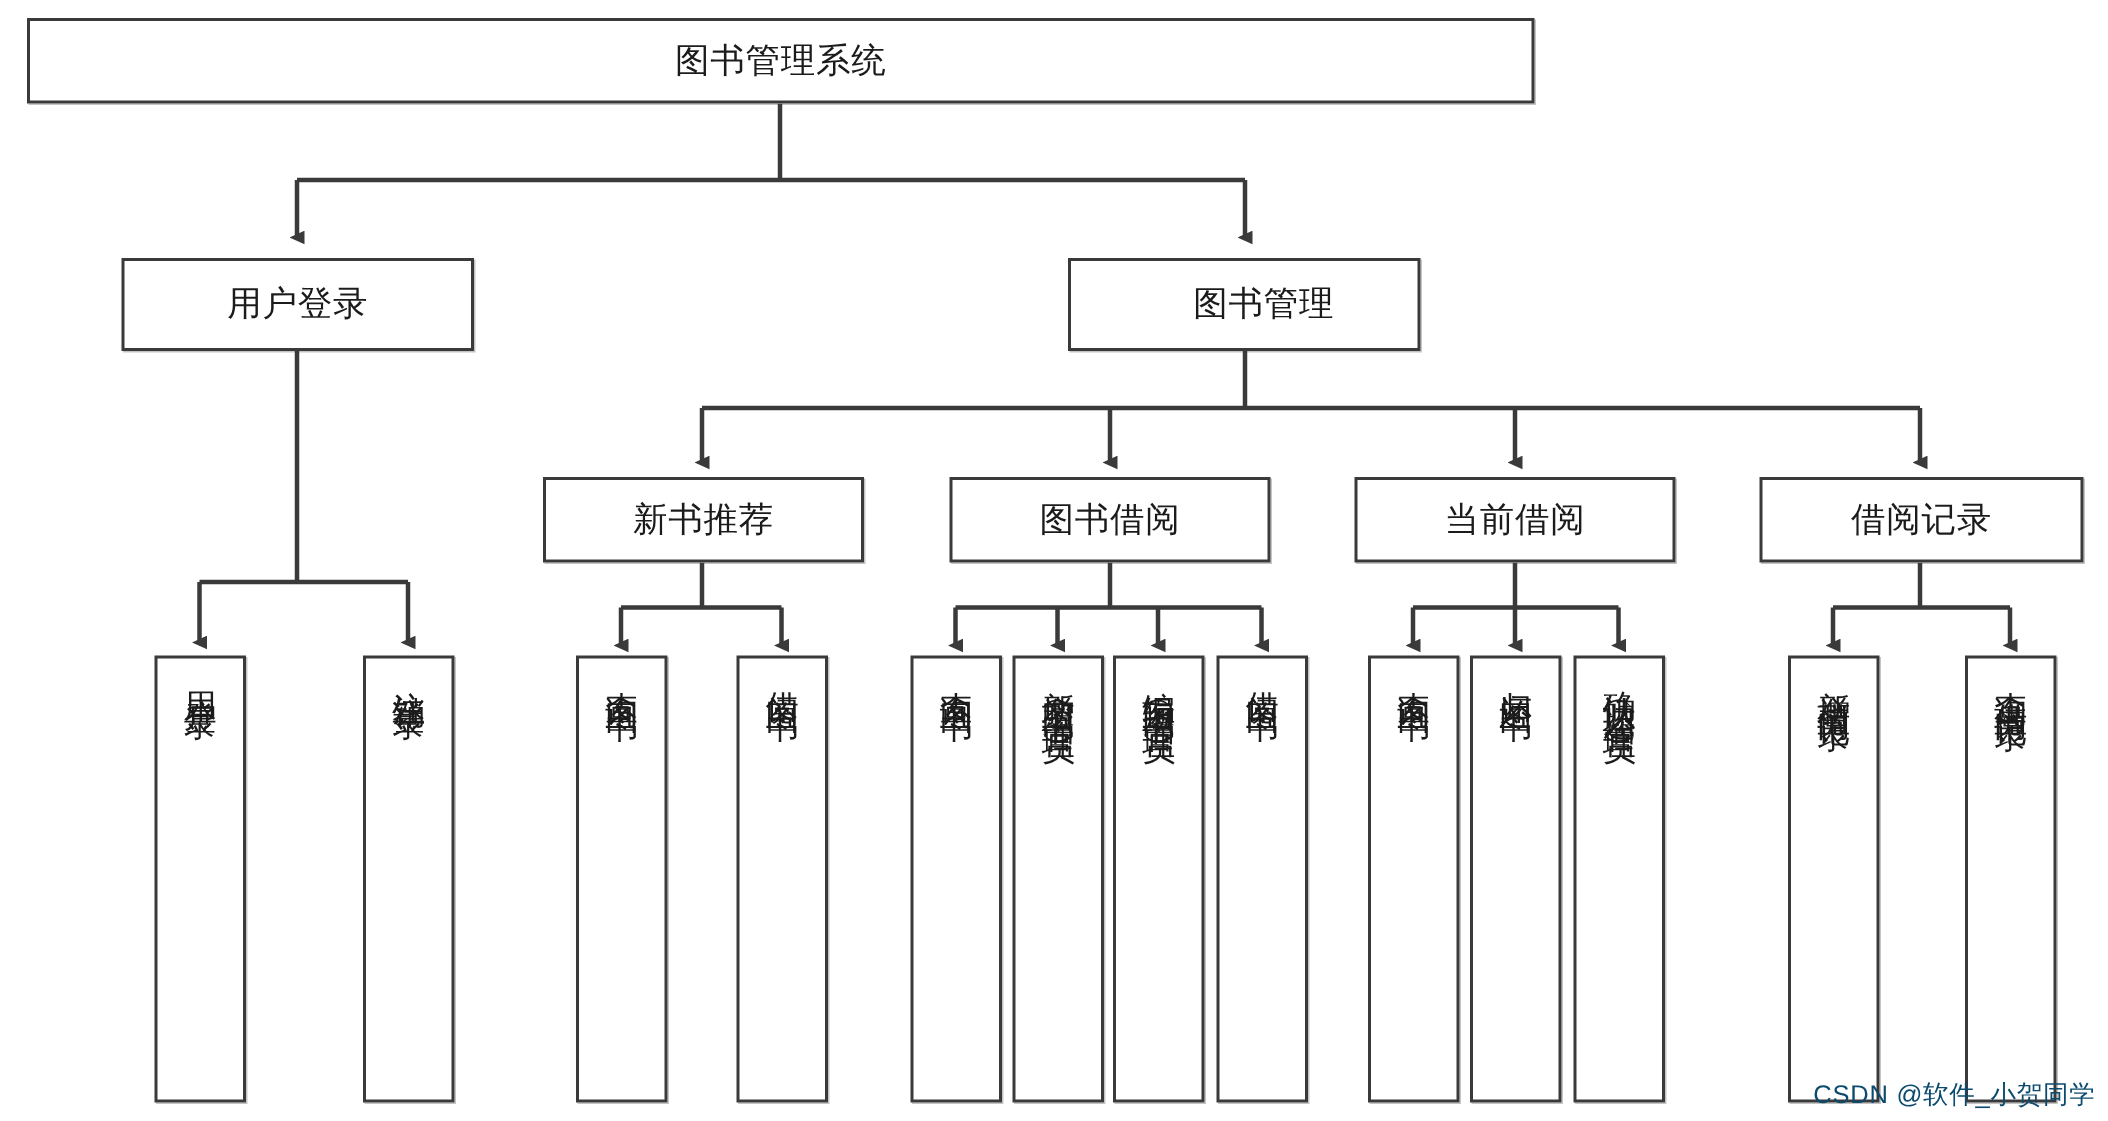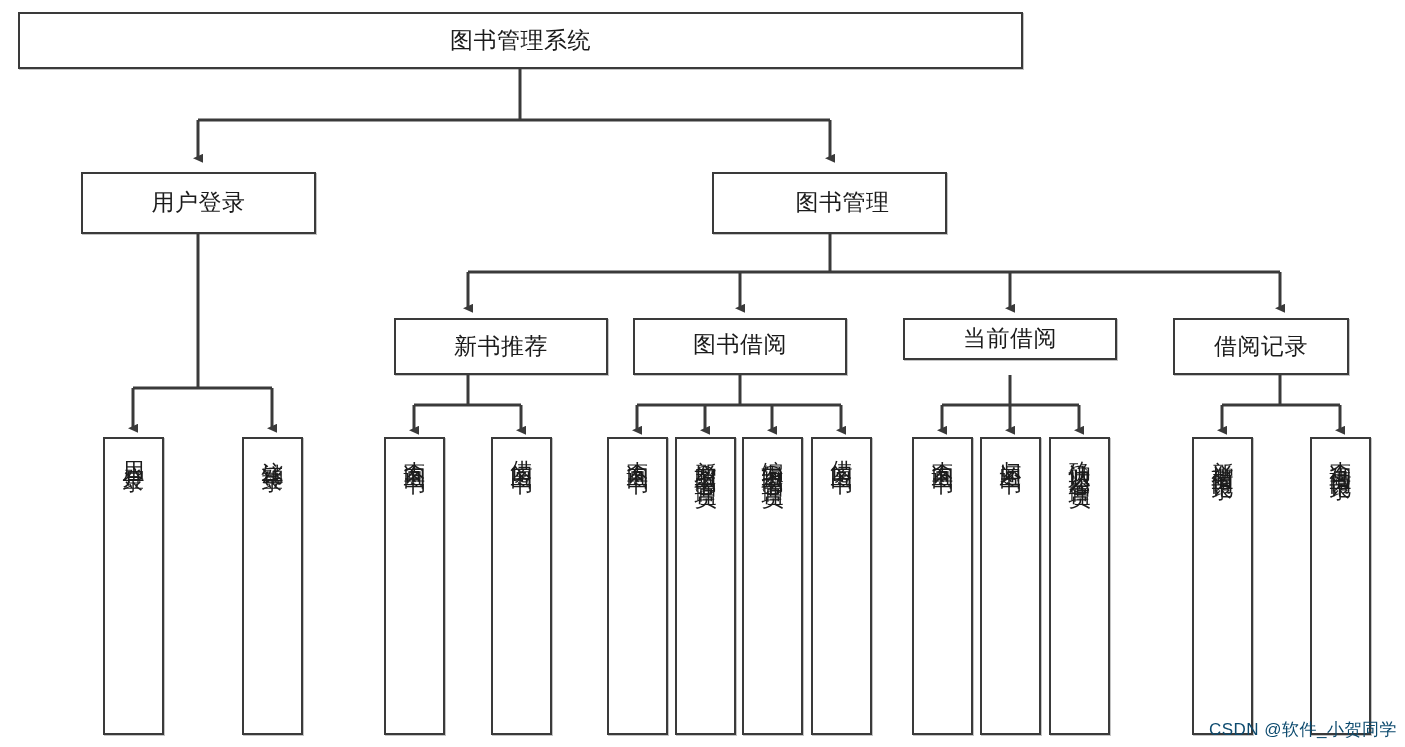--- a/index.html
+++ b/index.html
@@ -131,30 +131,30 @@
     <span class="label">图书管理系统</span>
   </div>
 
   <div class="node horiz" style="left:81px; top:172px; width:235px; height:62px;">
     <span class="label">用户登录</span>
   </div>
   <div class="node horiz" style="left:712px; top:172px; width:235px; height:62px;padding-left:26px;">
     <span class="label">图书管理</span>
   </div>
 
-  <div class="node horiz" style="left:362px; top:318px; width:214px; height:57px;margin-left:32px;">
+  <div class="node horiz" style="left:362px; top:318px; width:214px; height:57px;">
     <span class="label">新书推荐</span>
   </div>
-  <div class="node horiz" style="left:633px; top:318px; width:214px; height:57px;font-family:Liberation Mono, monospace;">
+  <div class="node horiz" style="left:633px; top:318px; width:214px; height:57px;">
     <span class="label">图书借阅</span>
   </div>
-  <div class="node horiz" style="left:903px; top:318px; width:214px; height:42px;">
+  <div class="node horiz" style="left:903px; top:318px; width:214px; height:57px;">
     <span class="label">当前借阅</span>
   </div>
-  <div class="node horiz" style="left:1173px; top:318px; width:176px; height:57px;">
+  <div class="node horiz" style="left:1173px; top:318px; width:216px; height:57px;">
     <span class="label">借阅记录</span>
   </div>
 
   <div class="node vert" style="left:103px; top:437px; width:61px; height:298px;">
     <span class="label">用户登录</span>
   </div>
   <div class="node vert" style="left:242px; top:437px; width:61px; height:298px;">
     <span class="label">注销登录</span>
   </div>
 

